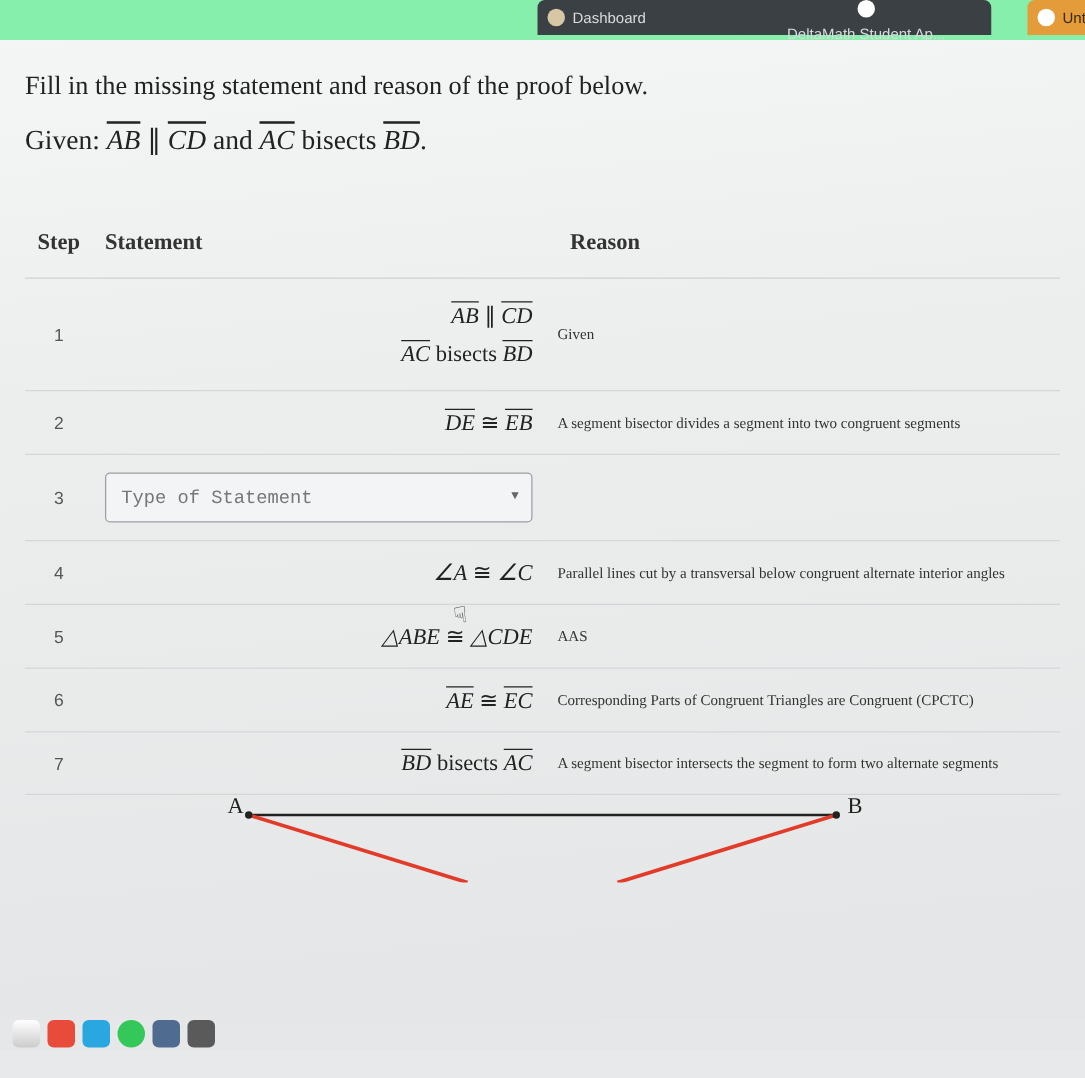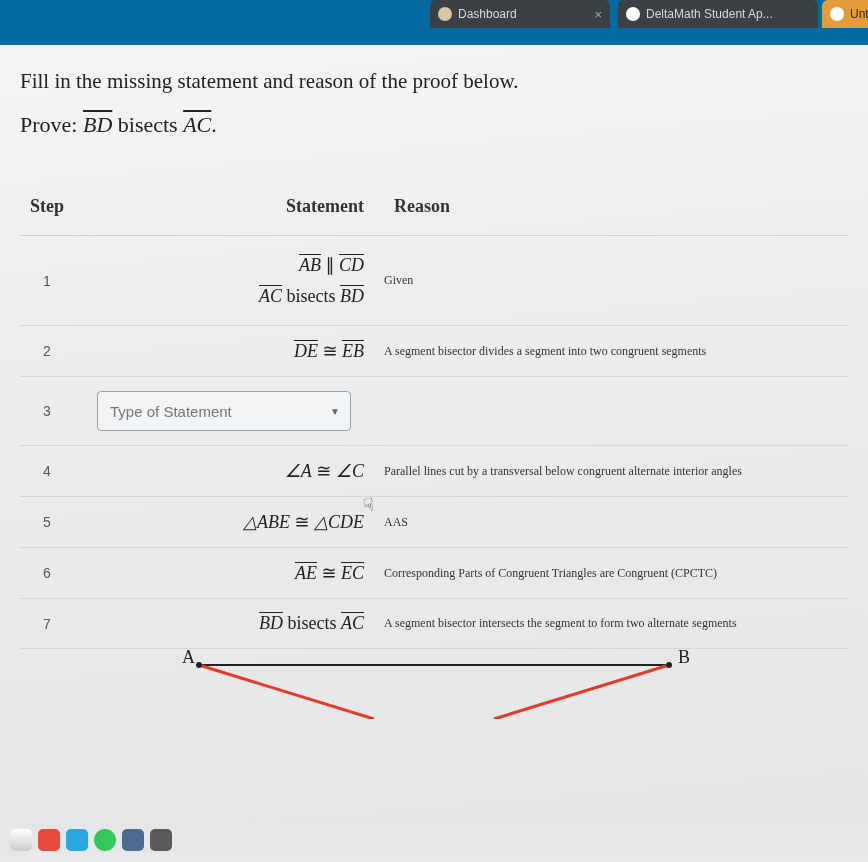--- a/index.html
+++ b/index.html
@@ -4,39 +4,39 @@
 <style>
   * { box-sizing: border-box; }
   html, body {
     margin: 0; padding: 0;
     width: 868px;
     font-family: Georgia, 'Times New Roman', serif;
     background: #e8e9ea;
     color: #222;
   }
   .chrome-bar {
-    width: 868px; height: 45px;
-    background: #0369a1;
+    width: 868px; height: 32px;
+    background: #86efac;
     position: relative;
     font-family: -apple-system, Arial, sans-serif;
     overflow: hidden;
   }
   .tab {
     position: absolute; top: 0;
     height: 28px; width: 180px;
     background: #3a4044;
     border-radius: 6px 6px 0 0;
     color: #d9dadb;
     font-size: 12px;
     display: flex; align-items: center;
     padding: 0 8px;
     gap: 6px;
   }
   .tab.dash { left: 430px; }
-  .tab.dm { left: 618px; width: 200px; }
+  .tab.dm { left: 593px; width: 200px; flex-direction: column; }
   .tab.ut { left: 822px; width: 60px; background:#e49b3a; color:#3a2a10;}
   .tab .favicon {
     width:14px;height:14px;border-radius:50%;
     display:inline-block;background:#bbb;
     flex:0 0 auto;
   }
   .tab .close {
     margin-left:auto;font-size:13px;color:#aaa;
   }
   .page {
@@ -81,27 +81,27 @@
     font-family: 'Times New Roman', serif;
     font-size: 18px;
   }
   .proof-table td.reason {
     font-size: 12px; color:#333;
     font-family: Georgia, serif;
   }
   .proof-table th.reason-h { padding-left: 20px; }
   .multi { line-height: 1.7; }
   .type-box {
-    width: 254px; height: 40px;
+    width: 342px; height: 40px;
     border: 1px solid #9aa0a6;
     border-radius: 4px;
     background: #f3f4f5;
     display: flex; align-items: center;
     padding: 0 12px;
-    font-family: Liberation Sans, sans-serif;
+    font-family: Liberation Mono, monospace;
     font-size: 15px; color: #777;
     position: relative;
     margin: 0 auto;
   }
   .type-box .caret {
     position: absolute; right: 10px; top: 50%;
     transform: translateY(-50%);
     font-size: 10px; color: #666;
   }
   .cursor {
@@ -147,30 +147,30 @@
   <div class="tab ut">
     <span class="favicon" style="background:#fff;"></span>
     <span>Untitl</span>
   </div>
 </div>
 
 <div class="page">
 
   <div class="prompt-line">Fill in the missing statement and reason of the proof below.</div>
 
-
-  <div class="prove-line">
-    <span>Prove: </span><span class="mathit ov">BD</span><span> bisects </span><span class="mathit ov">AC</span><span>.</span>
-  </div>
+  <div class="given-line">
+    <span>Given: </span><span class="mathit ov">AB</span><span> ∥ </span><span class="mathit ov">CD</span><span> and </span><span class="mathit ov">AC</span><span> bisects </span><span class="mathit ov">BD</span><span>.</span>
+  </div>
+
 
   <table class="proof-table">
     <thead>
       <tr>
         <th>Step</th>
-        <th style="text-align:right;">Statement</th>
+        <th style="text-align:left;">Statement</th>
         <th class="reason-h">Reason</th>
       </tr>
     </thead>
     <tbody>
 
       <tr>
         <td class="step-num">1</td>
         <td class="statement multi">
           <div>
             <span class="mathit ov">AB</span><span> ∥ </span><span class="mathit ov">CD</span>

